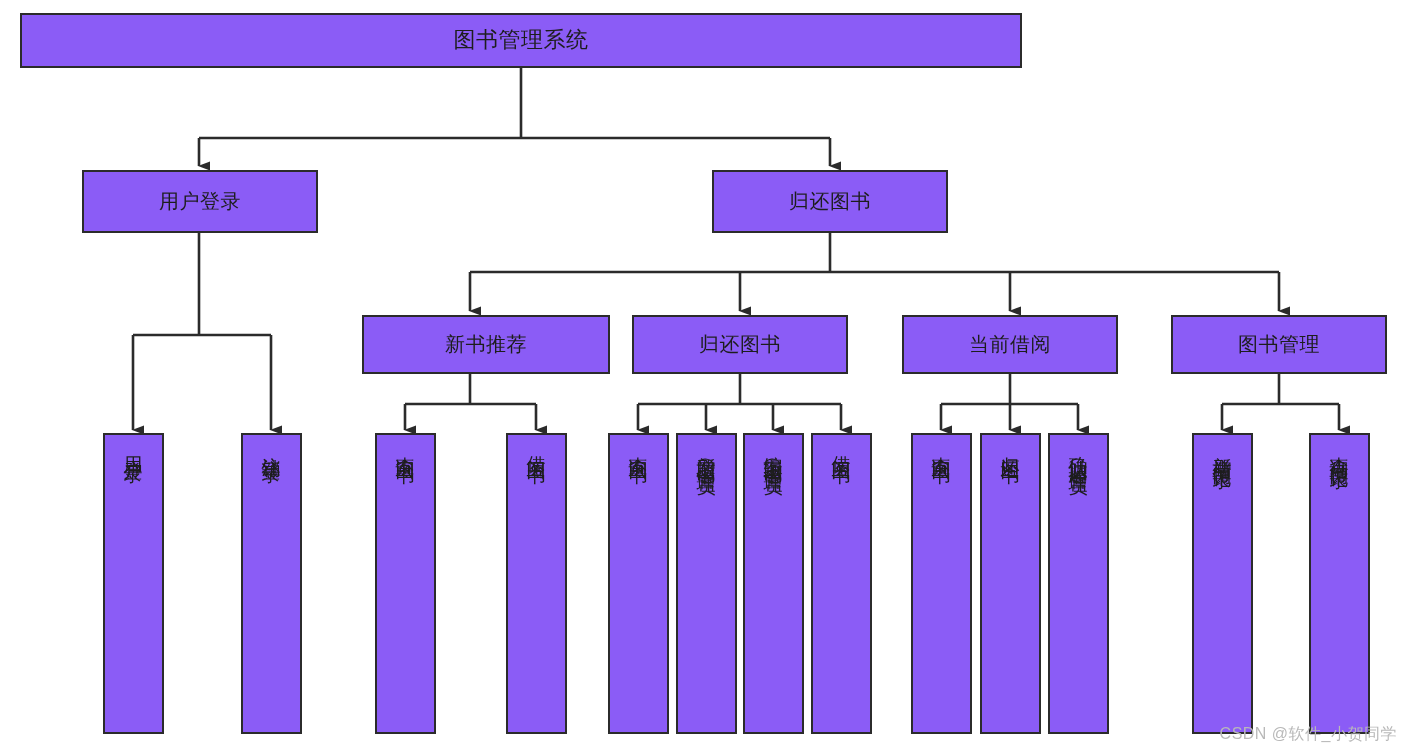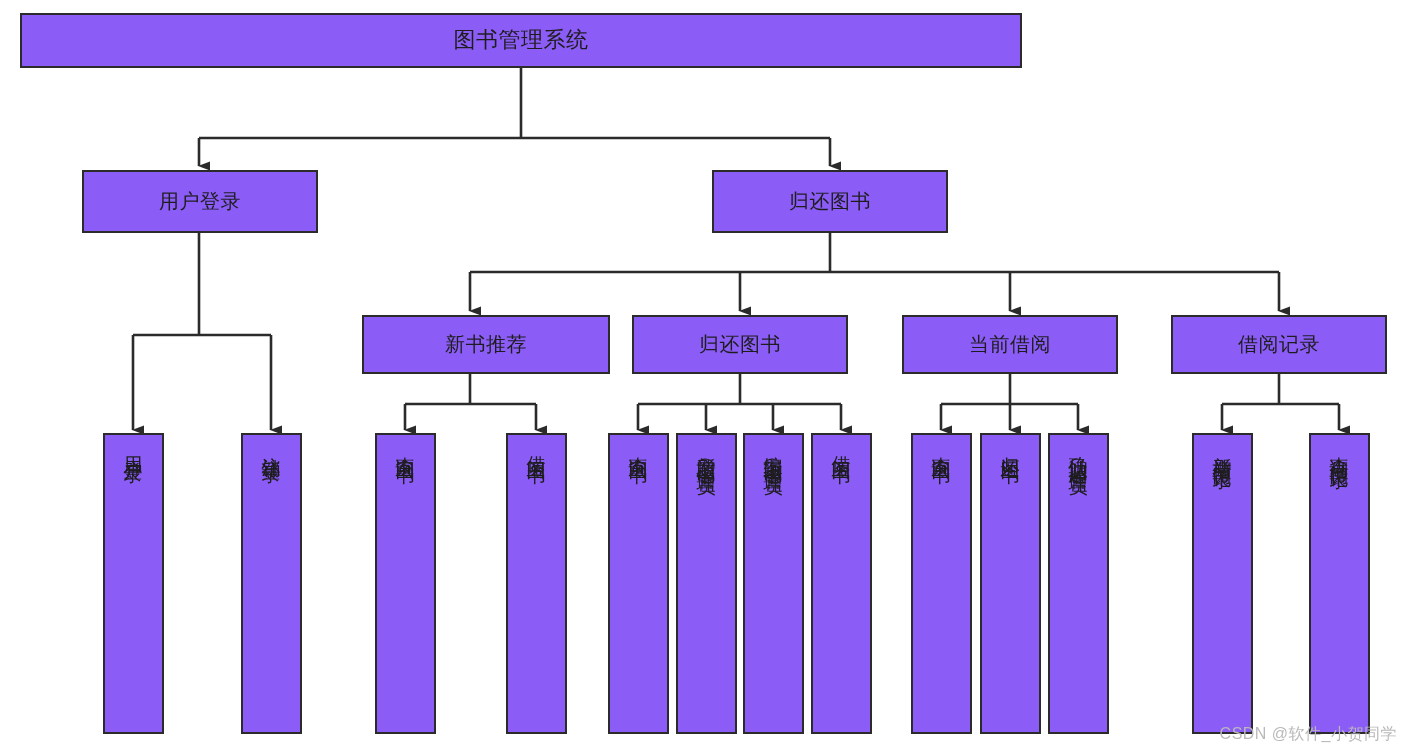--- a/index.html
+++ b/index.html
@@ -139,21 +139,21 @@
   <div class="node level2" style="left:362px; top:315px; width:248px; height:59px;">
     <span class="lbl">新书推荐</span>
   </div>
   <div class="node level2" style="left:632px; top:315px; width:216px; height:59px;">
     <span class="lbl">归还图书</span>
   </div>
   <div class="node level2" style="left:902px; top:315px; width:216px; height:59px;">
     <span class="lbl">当前借阅</span>
   </div>
   <div class="node level2" style="left:1171px; top:315px; width:216px; height:59px;">
-    <span class="lbl">借阅记录</span>
+    <span class="lbl">图书管理</span>
   </div>
 
   <div class="node leaf" style="left:103px; top:433px; width:61px; height:301px;">
     <span class="lbl">用户登录</span>
   </div>
   <div class="node leaf" style="left:241px; top:433px; width:61px; height:301px;">
     <span class="lbl">注销登录</span>
   </div>
 
   <div class="node leaf" style="left:375px; top:433px; width:61px; height:301px;">

